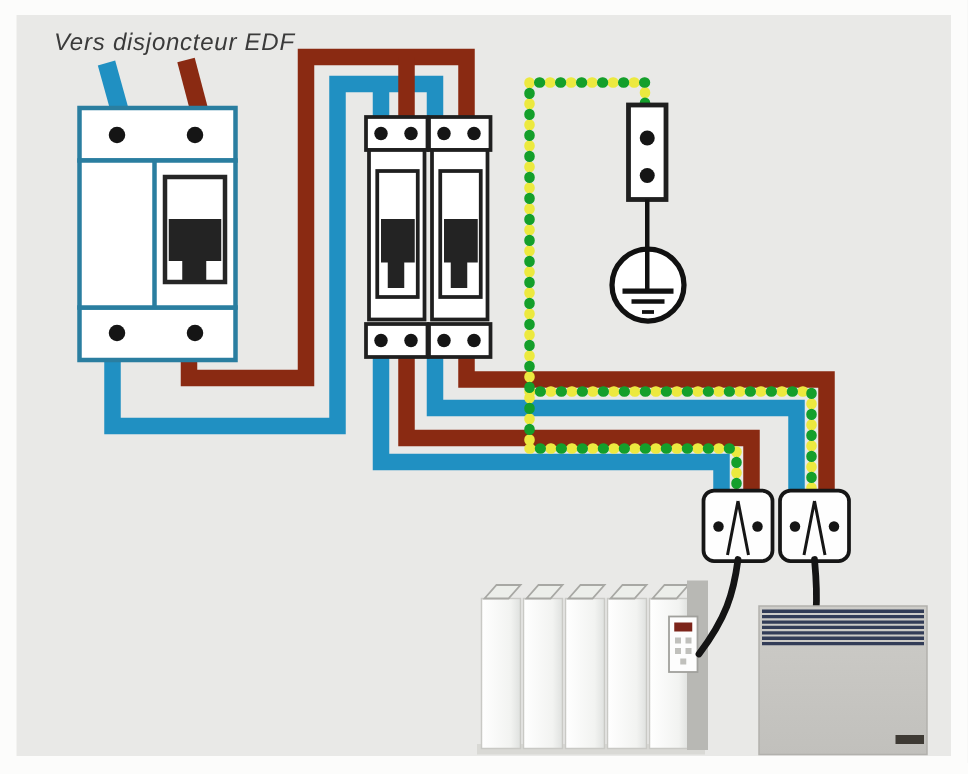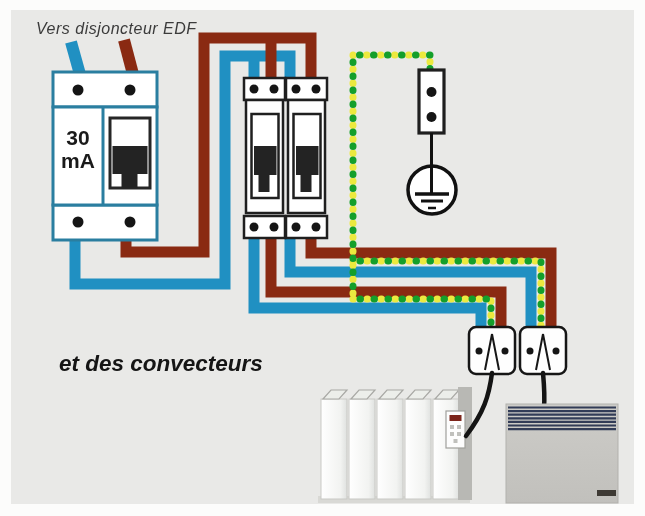--- a/index.html
+++ b/index.html
@@ -211,22 +211,17 @@
         <line x1="508" y1="425.5" x2="616" y2="425.5"></line>
         <line x1="508" y1="429.1" x2="616" y2="429.1"></line>
       </g>
       <rect x="597" y="490" width="19" height="6" fill="#3e3a34"></rect>
     </g>
 
   </svg>
 
   <div class="vers-label">Vers disjoncteur EDF</div>
 
-  <div class="rating">
-    <div>30</div>
-    <div>mA</div>
+
+  <div class="main-title">
   </div>
 
-  <div class="main-title">
-    <div>et des convecteurs</div>
-  </div>
-
 </div>
 
 </body></html>

